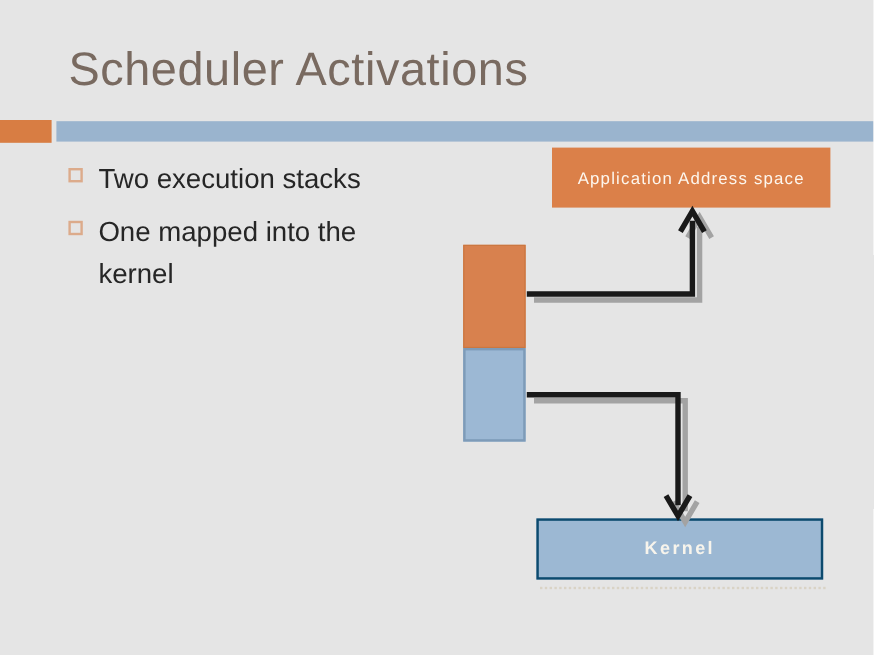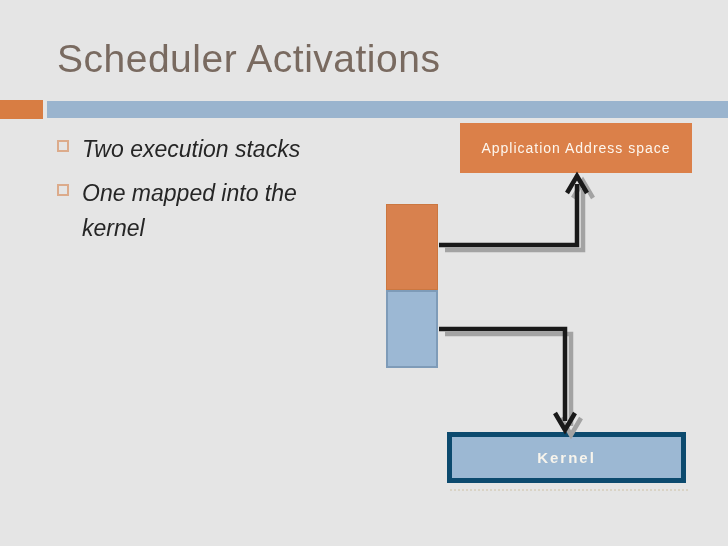--- a/index.html
+++ b/index.html
@@ -18,21 +18,21 @@
   .divider-orange{
     position:absolute;left:0;top:100px;width:43px;height:19px;
     background:#d87d43;
   }
   .divider-blue{
     position:absolute;left:47px;top:101px;right:0;height:17px;
     background:#9ab4ce;
   }
   .bullets{
     position:absolute;left:57px;top:132px;width:272px;
-    margin:0;padding:0;list-style:none;font-style:italic;
+    margin:0;padding:0;list-style:none;
   }
   .bullets li{
     display:flex;align-items:flex-start;
     margin:0 0 9px 0;
   }
   .sq{
     flex:none;width:8px;height:8px;
     border:2px solid #dcab8b;
     margin:8px 13px 0 0;
     background:transparent;
@@ -52,21 +52,21 @@
   .stack-orange{
     position:absolute;left:386px;top:204px;width:52px;height:86px;
     background:#d8814e;border:1px solid #cb7740;box-sizing:border-box;
   }
   .stack-blue{
     position:absolute;left:386px;top:290px;width:52px;height:78px;
     background:#9cb8d4;border:2px solid #7e9bb8;box-sizing:border-box;
   }
   .kernel-box{
     position:absolute;left:447px;top:432px;width:239px;height:51px;
-    background:#9cb8d3;border:5px solid #0c4a6e;box-sizing:border-box;
+    background:#9cb8d3;border:2px solid #0c4a6e;box-sizing:border-box;
     display:flex;align-items:center;justify-content:center;
   }
   .kernel-box span{
     color:#f7f4ec;font-size:15px;font-weight:700;letter-spacing:2px;
     white-space:nowrap;
   }
   .dotline{
     position:absolute;left:450px;top:489px;width:238px;height:0;
     border-top:2px dotted #d9d3c5;
   }

